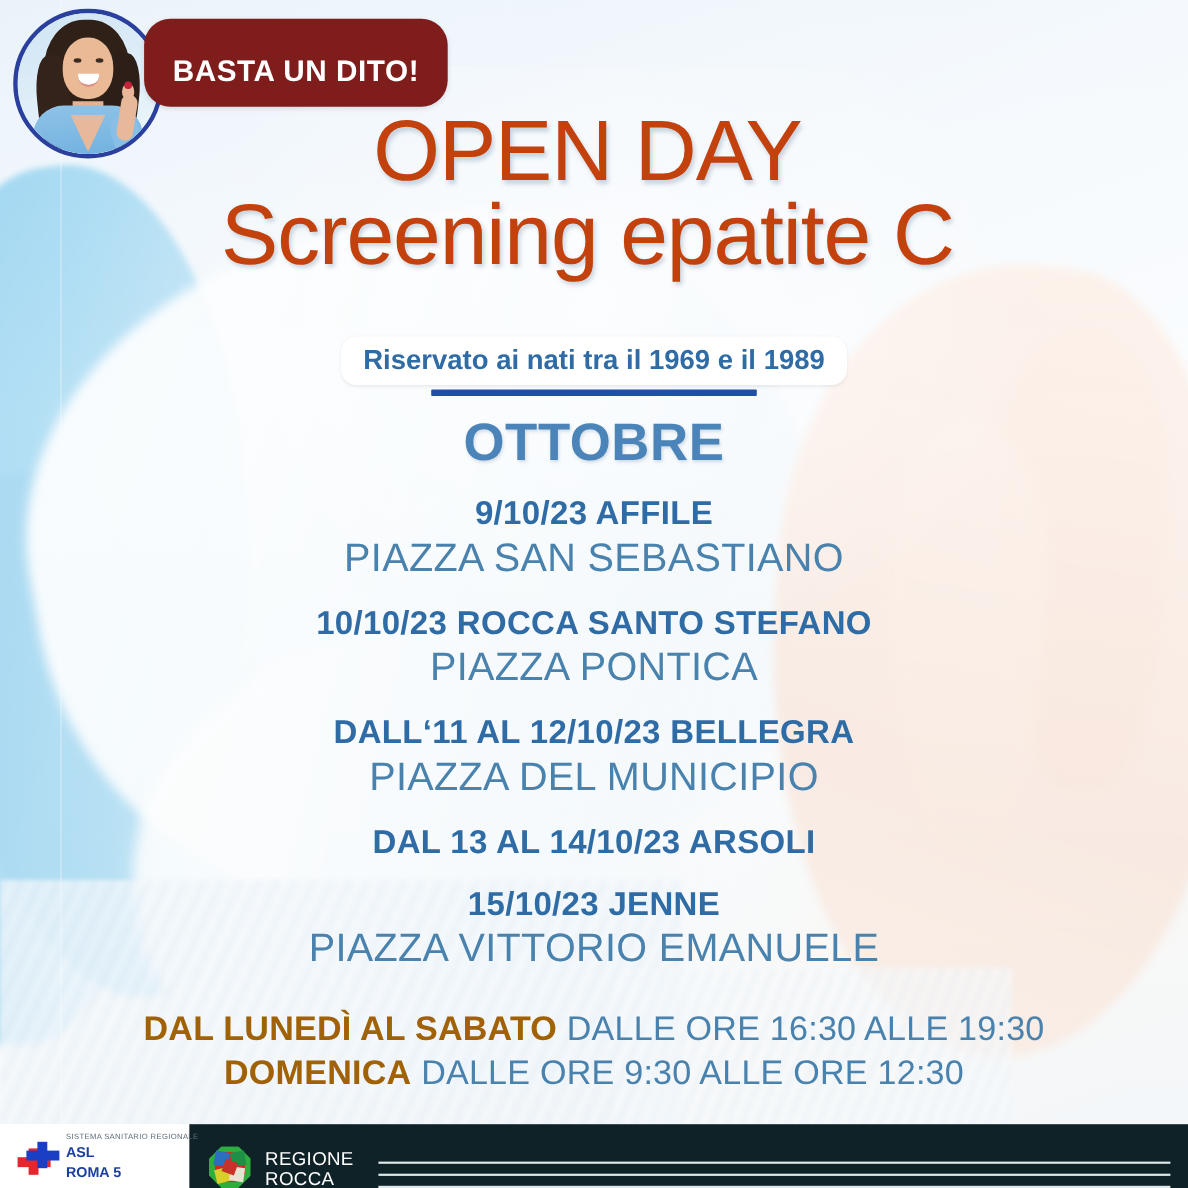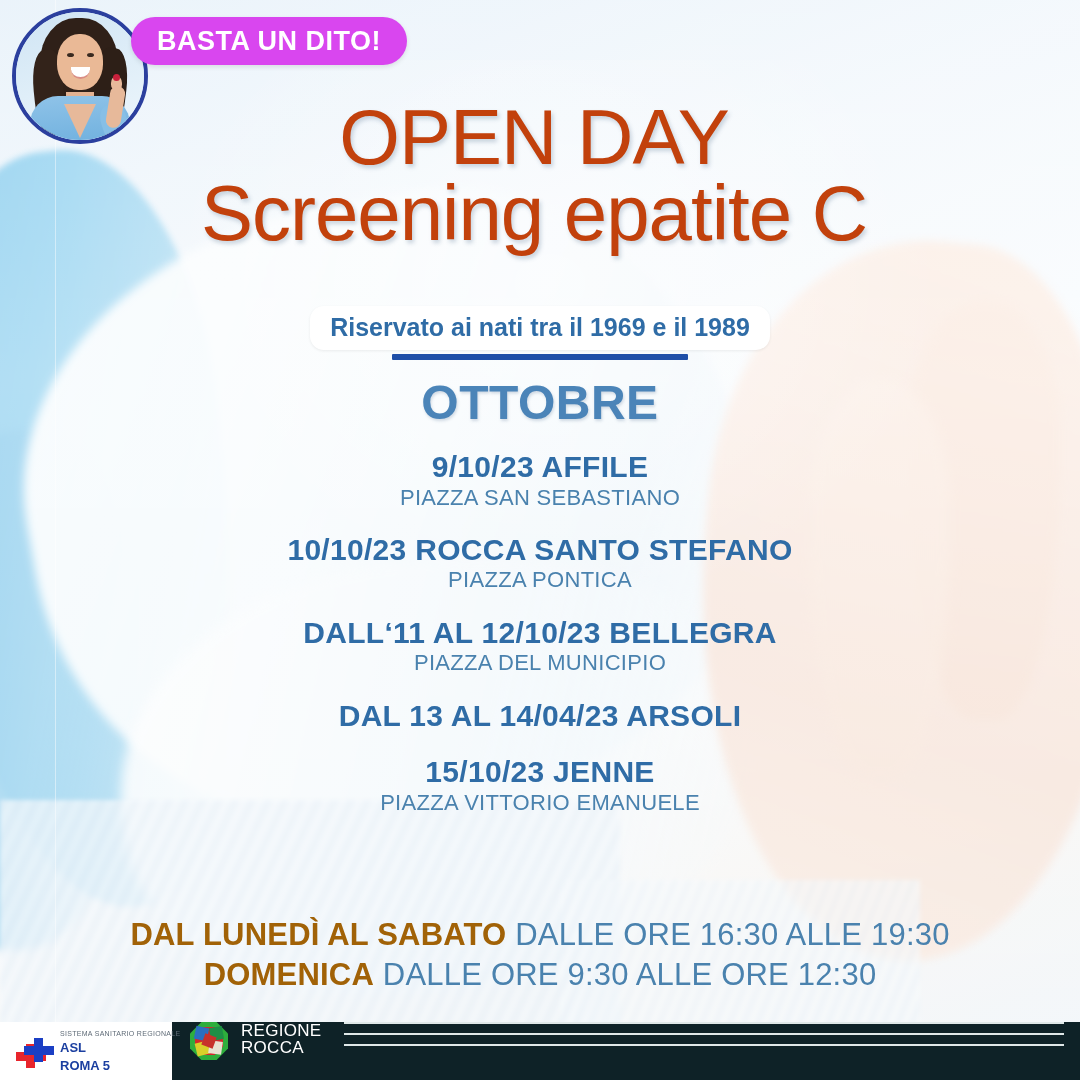--- a/index.html
+++ b/index.html
@@ -82,22 +82,22 @@
     clip-path:polygon(0 0,100% 0,50% 100%);}
   .av-arm{position:absolute;left:86px;top:92px;width:26px;height:40px;border-radius:40%;
     background:#87bfe6;transform:rotate(-18deg);}
   .av-forearm{position:absolute;left:92px;top:74px;width:15px;height:42px;border-radius:8px;
     background:#e7b99a;transform:rotate(9deg);}
   .av-fingertip{position:absolute;left:95px;top:64px;width:11px;height:14px;border-radius:50% 50% 40% 40%;
     background:#e7b99a;}
   .av-blood{position:absolute;left:97px;top:62px;width:7px;height:7px;border-radius:50%;background:#c8213c;}
 
   
-  .badge{position:absolute;left:131px;top:17px;height:48px;padding:0 26px;
-    display:flex;align-items:center;border-radius:24px;background:#d946ef;z-index:7;
+  .badge{position:absolute;left:131px;top:17px;height:48px;padding:16px 26px;
+    display:flex;align-items:flex-end;border-radius:24px;background:#7f1d1d;z-index:7;
     box-shadow:0 2px 5px rgba(0,0,0,.10);}
   .badge span{color:#fff;font-size:27px;font-weight:bold;letter-spacing:.5px;white-space:nowrap;}
 
   
   .content{position:absolute;inset:0;z-index:5;}
   .title{position:absolute;left:0;right:12px;top:100px;text-align:center;
     color:#c2410c;font-weight:normal;line-height:.97;letter-spacing:-1px;
     text-shadow:2px 3px 4px rgba(90,120,150,.30);}
   .t1{font-size:78px;display:block;}
   .t2{font-size:78px;display:block;}
@@ -109,42 +109,42 @@
   .pill-bar{width:296px;height:6px;background:#1f4fa8;margin-top:4px;border-radius:1px;}
 
   .month{position:absolute;left:0;right:0;top:375px;text-align:center;
     font-size:48px;font-weight:bold;color:#4b84b8;letter-spacing:.5px;
     text-shadow:1px 2px 3px rgba(90,120,150,.25);}
 
   
   .events{position:absolute;left:0;right:0;top:450px;text-align:center;}
   .ev{margin-bottom:22px;}
   .ev-date{font-size:30px;font-weight:bold;color:#2f6ca6;letter-spacing:.3px;line-height:1.15;}
-  .ev-place{font-size:22px;font-weight:normal;color:#4a82ae;letter-spacing:.3px;line-height:1.2;}
+  .ev-place{font-size:36px;font-weight:normal;color:#4a82ae;letter-spacing:.3px;line-height:1.2;}
 
   .hours{position:absolute;left:0;right:0;top:915px;text-align:center;}
   .hr-line{font-size:31px;color:#4a82ae;line-height:1.28;letter-spacing:.2px;}
   .hr-line b{color:#a16207;font-weight:bold;}
 
   
   .footer{position:absolute;left:0;bottom:0;width:1080px;height:58px;z-index:8;display:flex;}
   .f-white{width:172px;height:58px;background:#fff;position:relative;}
   .asl-cross{position:absolute;left:16px;top:16px;width:36px;height:30px;}
   .cross-red{position:absolute;left:0;top:6px;width:30px;height:24px;}
   .cross-red i{position:absolute;background:#e8252c;}
   .cross-red i.h{left:0;top:8px;width:30px;height:9px;}
   .cross-red i.v{left:10px;top:0;width:9px;height:24px;}
   .cross-blue{position:absolute;left:8px;top:0;width:30px;height:24px;}
   .cross-blue i{position:absolute;background:#1b3fc4;}
   .cross-blue i.h{left:0;top:8px;width:30px;height:9px;}
   .cross-blue i.v{left:10px;top:0;width:9px;height:24px;}
   .asl-txt{position:absolute;left:60px;top:8px;}
   .asl-ssr{font-size:7px;color:#5f6b77;letter-spacing:.3px;white-space:nowrap;}
   .asl-name{font-size:13px;font-weight:bold;color:#1b3fa0;line-height:1.08;margin-top:4px;}
-  .f-dark{flex:1;height:58px;background:#0e2227;display:flex;align-items:flex-start;padding-left:18px;}
+  .f-dark{flex:1;height:58px;background:#0e2227;display:flex;align-items:flex-end;padding-left:18px;}
   .lazio-logo{width:38px;height:38px;position:relative;flex:0 0 auto;}
   .oct{position:absolute;inset:0;background:#2eae3c;
     clip-path:polygon(30% 0,70% 0,100% 30%,100% 70%,70% 100%,30% 100%,0 70%,0 30%);}
   .oct-in{position:absolute;left:5px;top:5px;right:5px;bottom:5px;background:#d3282c;
     clip-path:polygon(30% 0,70% 0,100% 30%,100% 70%,70% 100%,30% 100%,0 70%,0 30%);}
   .oct-q{position:absolute;width:13px;height:13px;}
   .q1{left:5px;top:5px;background:#2b6fc0;transform:rotate(12deg);}
   .q2{right:5px;top:5px;background:#1e8f46;transform:rotate(-10deg);}
   .q3{left:6px;bottom:5px;background:#d8d02a;transform:rotate(-14deg);}
   .q4{right:6px;bottom:6px;background:#e8e2d2;transform:rotate(8deg);}
@@ -220,21 +220,21 @@
       </div>
       <div class="ev">
         <div class="ev-date">10/10/23 ROCCA SANTO STEFANO</div>
         <div class="ev-place">PIAZZA PONTICA</div>
       </div>
       <div class="ev">
         <div class="ev-date">DALL‘11 AL 12/10/23 BELLEGRA</div>
         <div class="ev-place">PIAZZA DEL MUNICIPIO</div>
       </div>
       <div class="ev">
-        <div class="ev-date">DAL 13 AL 14/04/23 ARSOLI</div>
+        <div class="ev-date">DAL 13 AL 14/10/23 ARSOLI</div>
       </div>
       <div class="ev">
         <div class="ev-date">15/10/23 JENNE</div>
         <div class="ev-place">PIAZZA VITTORIO EMANUELE</div>
       </div>
     </div>
 
     <div class="hours">
       <div class="hr-line">
         <b>DAL LUNEDÌ AL SABATO</b><span> DALLE ORE 16:30 ALLE 19:30</span>

